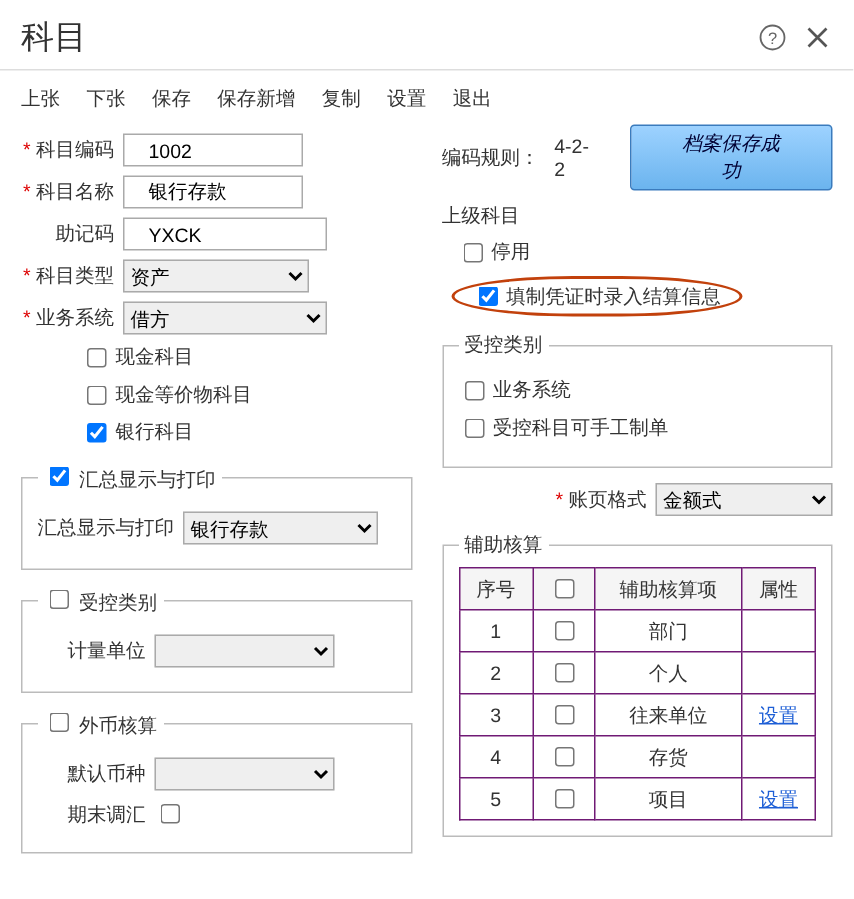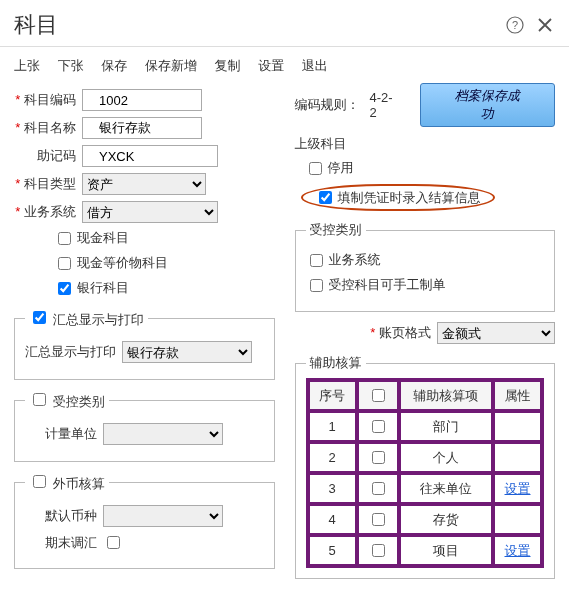--- a/index.html
+++ b/index.html
@@ -19,21 +19,21 @@
 .selected-input { border: 1px solid #1e7fd6; outline: none; }
 .chk-row { margin: 6px 0 6px 40px; }
 .chk-row input { margin-right: 6px; vertical-align: middle; }
 fieldset { border: 1px solid #bbb; margin: 10px 0; padding: 6px 10px 10px; }
 fieldset legend { padding: 0 4px; font-size: 13px; }
 .save-btn { background: linear-gradient(#9dd2ff,#6bb4ee); border: 1px solid #3a7bbd; color: #003; padding: 3px 28px; border-radius: 3px; font-size: 13px; cursor: pointer; font-style: italic; }
 .right-top { display: flex; align-items: center; gap: 10px; margin-bottom: 8px; }
 .right-top .lbl2 { flex: 0 0 auto; }
 .circle { border: 2px solid #c2410c; border-radius: 50%/60%; padding: 2px 12px; display: inline-flex; align-items: center; }
 table { border-collapse: collapse; width: 100%; font-size: 13px; }
-th, td { border: 4px solid #701a75; padding: 4px 6px; text-align: center; background: #fff; margin-top: 10px; }
+th, td { border: 1px solid #701a75; padding: 4px 6px; text-align: center; background: #fff; margin-top: 10px; }
 th { background: #f5f5f5; font-weight: normal; }
 .link { color: #1e5fd6; text-decoration: underline; cursor: pointer; }
 </style>
 </head>
 <body>
 
 <div class="header">
   <h1>科目</h1>
   <div class="hicon">
     <svg width="18" height="18" viewBox="0 0 18 18">

